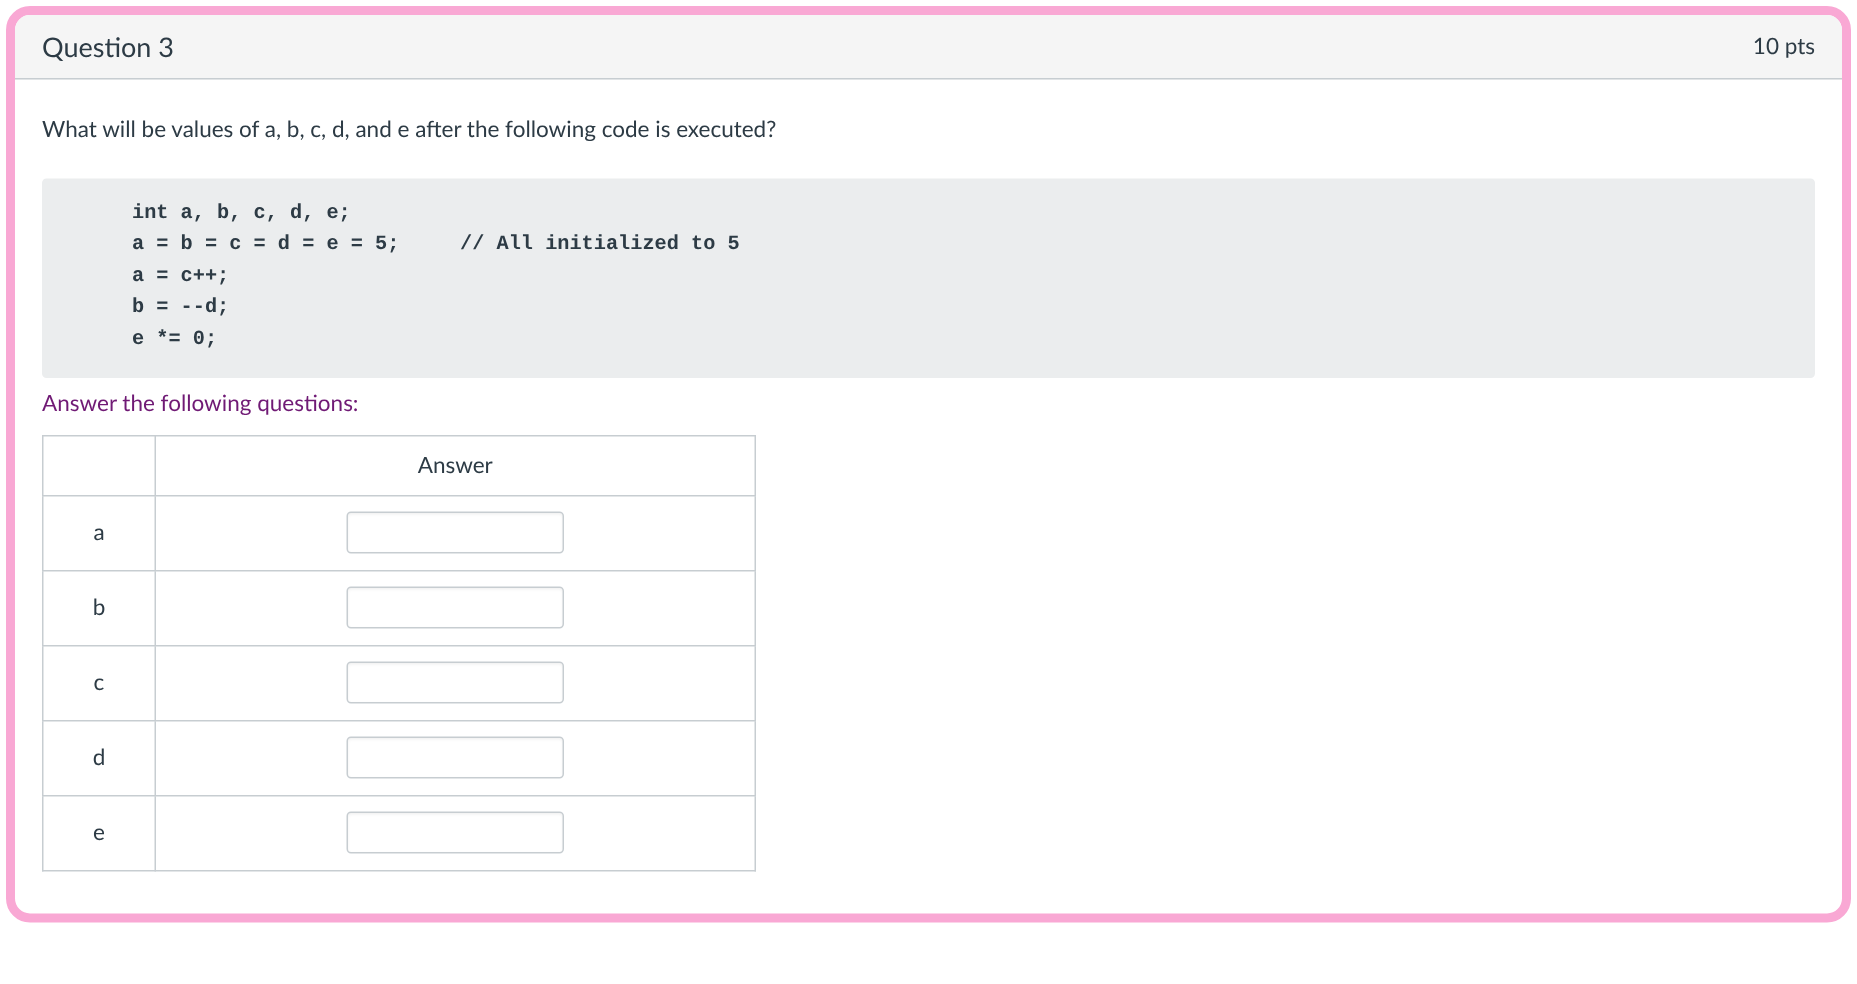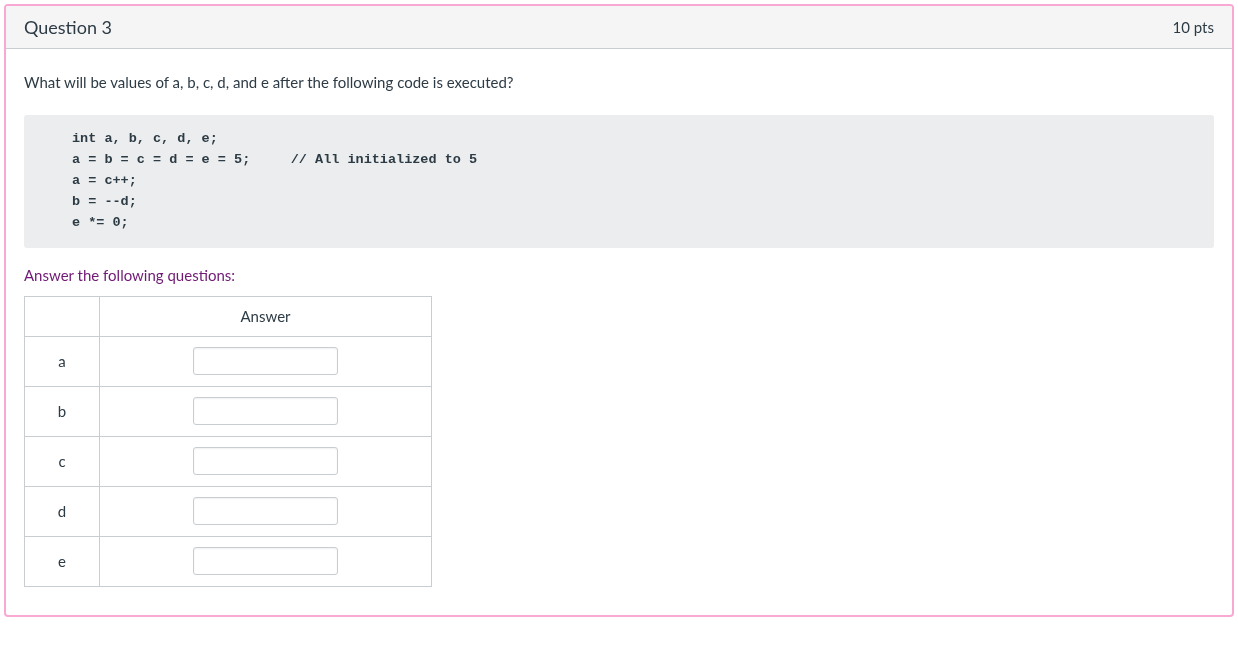--- a/index.html
+++ b/index.html
@@ -7,22 +7,22 @@
     }
     body {
       margin: 0;
       padding: 0;
       font-family: "Lato", "Helvetica Neue", Helvetica, Arial, sans-serif;
       background: #ffffff;
       color: #2d3b45;
       font-size: 14px;
     }
     .question-container {
-      border: 2px solid #f9a8d4;
-      border-radius: 4px;
+      border: 6px solid #f9a8d4;
+      border-radius: 16px;
       margin: 4px 4px;
       overflow: hidden;
     }
     .question-header {
       background: #f5f5f5;
       border-bottom: 1px solid #c7cdd1;
       padding: 10px 18px 10px 18px;
       display: flex;
       justify-content: space-between;
       align-items: center;
@@ -41,37 +41,37 @@
       padding: 24px 18px 28px 18px;
     }
     .prompt-text {
       font-size: 15px;
       color: #2d3b45;
       margin-bottom: 24px;
     }
     .code-block {
       background: #ebedee;
       border-radius: 3px;
-      padding: 14px 10px 14px 48px;
-      margin-bottom: 18px;
+      padding: 14px 10px 14px 60px;
+      margin-bottom: 8px;
       font-family: "Courier New", Courier, monospace;
       font-size: 13.5px;
       line-height: 1.55;
       white-space: pre;
       color: #2d3b45;
       font-weight: bold;
     }
     .subprompt {
       font-size: 15px;
       color: #701a75;
       margin-bottom: 12px;
     }
     .answer-table {
       border-collapse: collapse;
-      width: 408px;
+      width: 476px;
     }
     .answer-table th,
     .answer-table td {
       border: 1px solid #c7cdd1;
       padding: 0;
       text-align: center;
       vertical-align: middle;
       font-weight: 400;
     }
     .answer-table thead th {

